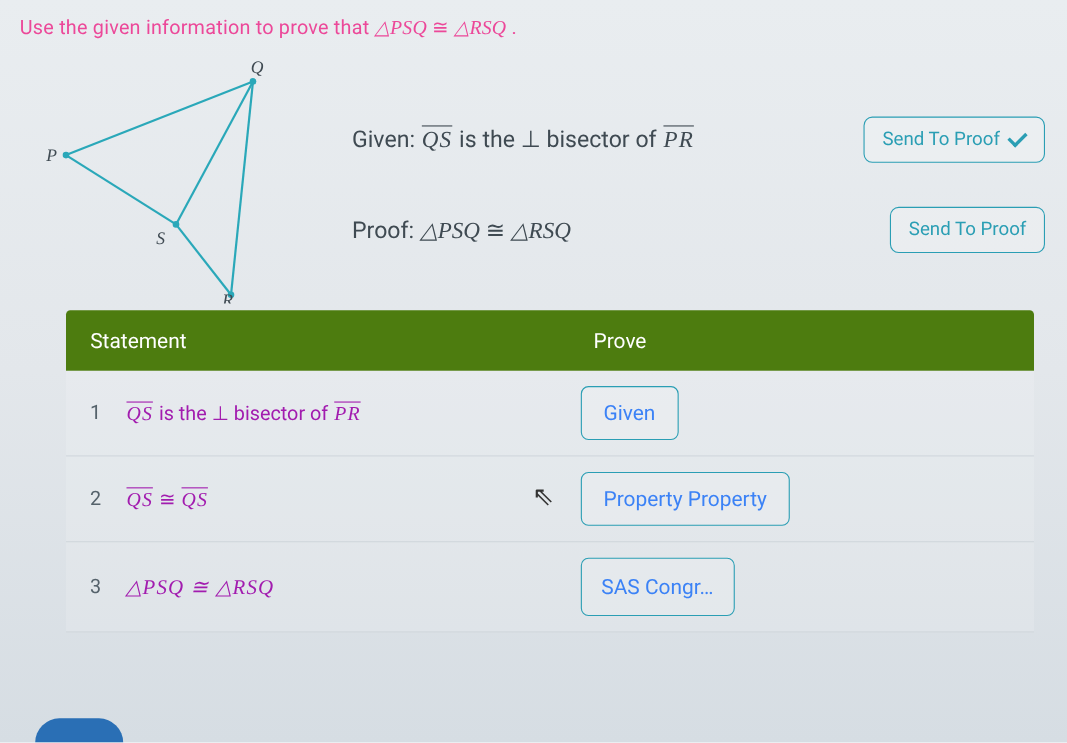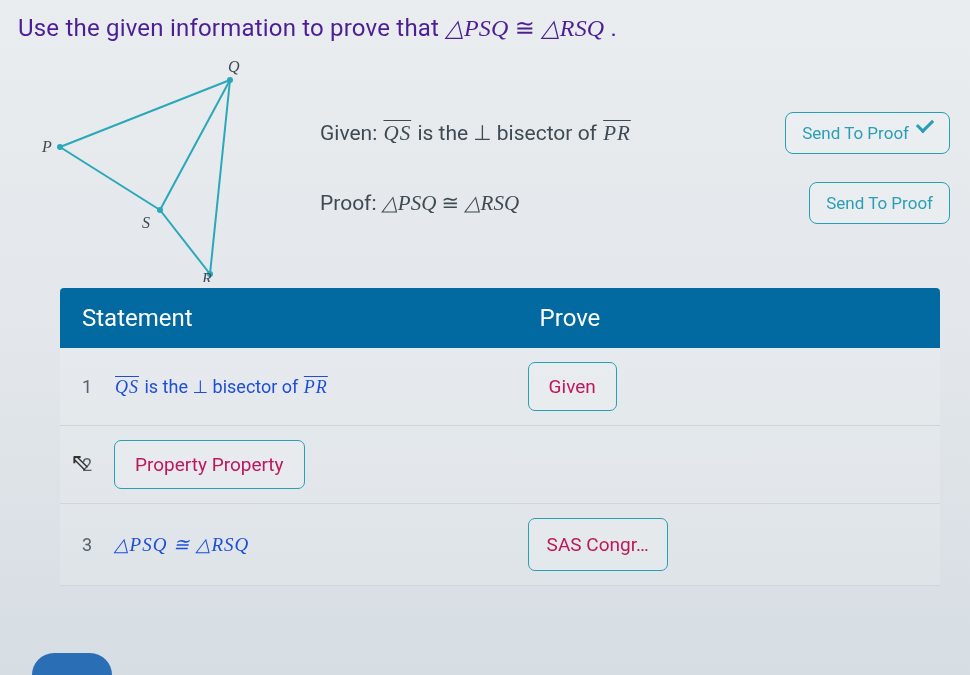--- a/index.html
+++ b/index.html
@@ -7,22 +7,22 @@
     font-family: -apple-system, "Segoe UI", Roboto, Arial, sans-serif;
     background: linear-gradient(180deg, #e9edf0 0%, #e3e7eb 50%, #d6dde3 100%);
     width: 970px;
     height: 675px;
     overflow: hidden;
     color: #3f4a52;
     position: relative;
   }
   .prompt {
     padding: 14px 18px 0 18px;
-    font-size: 24px;
-    color: #4c1d95;
+    font-size: 18px;
+    color: #ec4899;
     letter-spacing: 0.2px;
   }
   .math-it { font-style: italic; font-family: "Georgia", "Times New Roman", serif; }
   .overline {
     text-decoration: overline;
     text-decoration-thickness: 1.2px;
     letter-spacing: 1px;
     padding: 0 1px;
     font-style: italic;
     font-family: "Georgia", "Times New Roman", serif;
@@ -35,59 +35,60 @@
   }
   .triangle-box {
     width: 260px;
     height: 230px;
     flex: 0 0 260px;
   }
   .given-prove {
     flex: 1;
     display: flex;
     flex-direction: column;
-    gap: 28px;
+    gap: 40px;
     padding-top: 60px;
     font-size: 21px;
   }
   .gp-row {
     display: flex;
     align-items: center;
     gap: 18px;
   }
   .gp-text { flex: 1; }
   .send-btn {
     border: 1.5px solid #2a9eb4;
     background: rgba(255,255,255,0.2);
     color: #2a9eb4;
     border-radius: 8px;
     padding: 10px 16px;
     font-size: 17px;
     display: inline-flex;
+    align-items: center;
     gap: 8px;
     cursor: pointer;
   }
   .checkmark {
     display: inline-block;
     width: 16px; height: 10px;
     border-left: 3px solid #2a9eb4;
     border-bottom: 3px solid #2a9eb4;
     transform: rotate(-45deg);
     margin-top: -4px;
   }
   
   .proof {
     margin: 0 30px 0 60px;
   }
   .proof-header {
-    background: #0369a1;
+    background: #4d7c0f;
     color: #fff;
     display: flex;
     border-radius: 4px 4px 0 0;
-    font-size: 24px;
+    font-size: 19px;
   }
   .proof-header .col-stmt {
     flex: 0 0 52%;
     padding: 16px 22px;
   }
   .proof-header .col-reason {
     flex: 1;
     padding: 16px 22px;
   }
   .proof-row {
@@ -101,31 +102,31 @@
   .num {
     width: 44px;
     text-align: right;
     padding-right: 12px;
     color: #55626b;
     font-size: 18px;
   }
   .stmt {
     flex: 0 0 calc(52% - 44px);
     padding: 18px 10px;
-    color: #1d4ed8;
+    color: #a21caf;
   }
   .reason-cell {
     flex: 1;
     padding: 14px 10px;
     position: relative;
   }
   .reason-box {
     display: inline-block;
     border: 1.5px solid #2a9eb4;
-    color: #be185d;
+    color: #3b82f6;
     border-radius: 7px;
     padding: 12px 20px;
     font-size: 19px;
     background: rgba(255,255,255,0.15);
   }
   .cursor-icon {
     position: absolute;
     left: -34px;
     top: 22px;
     font-size: 24px;
@@ -222,20 +223,25 @@
       <span> is the ⊥ bisector of </span>
       <span class="overline">PR</span>
     </div>
     <div class="reason-cell">
       <div class="reason-box">Given</div>
     </div>
   </div>
 
   <div class="proof-row">
     <div class="num">2</div>
+    <div class="stmt">
+      <span class="overline">QS</span>
+      <span> ≅ </span>
+      <span class="overline">QS</span>
+    </div>
     <div class="reason-cell">
       <span class="cursor-icon">⇖</span>
       <div class="reason-box">Property Property</div>
     </div>
   </div>
 
   <div class="proof-row partial">
     <div class="num">3</div>
     <div class="stmt math-it" style="font-size:19px;letter-spacing:1px">△PSQ ≅ △RSQ</div>
     <div class="reason-cell">

